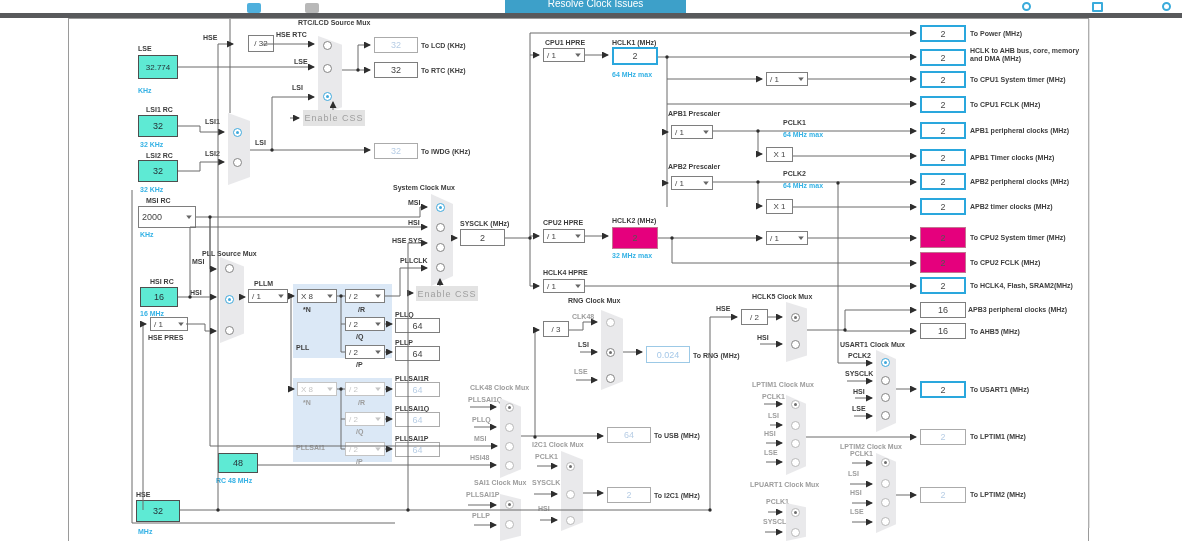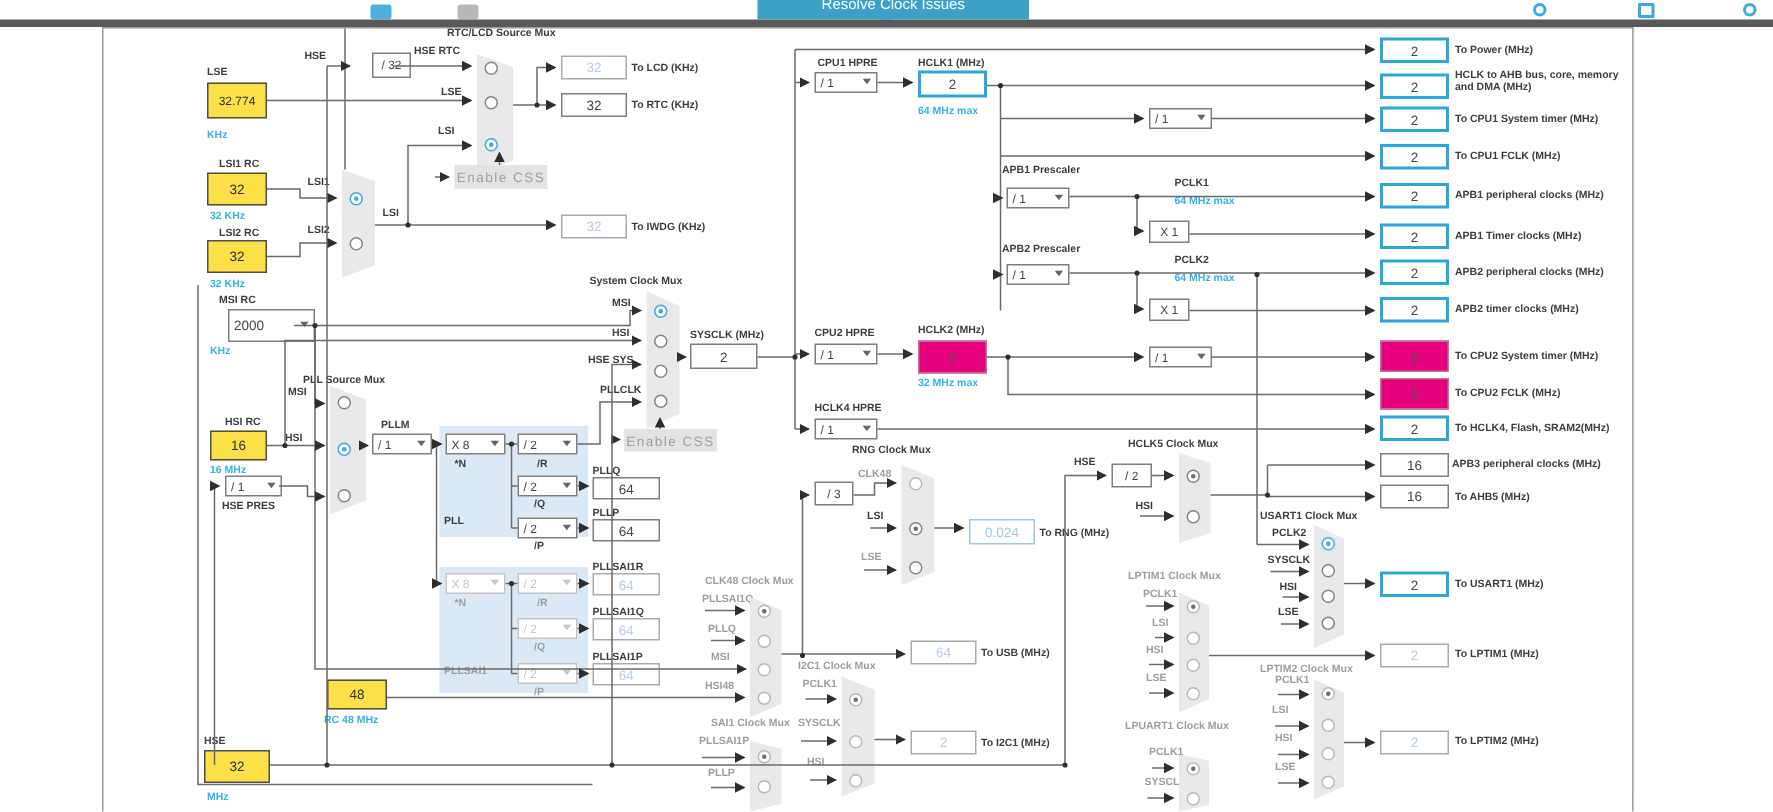--- a/index.html
+++ b/index.html
@@ -6,21 +6,21 @@
   body{width:1182px;height:541px;position:relative;background:#fff;
        font-family:"Liberation Sans",sans-serif;overflow:hidden}
   .lbl,.lblb,.lblg{position:absolute;font-size:7px;font-weight:bold;color:#3d3d3d;white-space:nowrap;line-height:1.1}
   .lblb{color:#35b2e5}
   .lblg{color:#9d9d9d}
   .vbox,.vsrc,.vblue,.vdis,.vpink,.vrng{position:absolute;background:#fff;border:1px solid #7e7e7e;color:#444;
        font-size:9px;display:flex;align-items:center;justify-content:center;box-sizing:border-box;white-space:nowrap}
   .vblue{border:2px solid #2aa7dd;color:#4a4a4a}
   .vdis{border:1px solid #ababab;color:#b7cde5}
   .vpink{background:#e5007d;border:1px solid #c27590;color:#545454}
-  .vsrc{background:#fde047;border:1px solid #4e4e4e;color:#263238}
+  .vsrc{background:#5eead4;border:1px solid #4e4e4e;color:#263238}
   .vrng{border:1px solid #9cc9e6;color:#a5c8e8}
   .dd{position:absolute;background:#fff;border:1px solid #7e7e7e;display:flex;align-items:center;
       justify-content:space-between;padding:0 3px;font-size:8px;color:#444;box-sizing:border-box}
   .dd .c{font-size:6px;color:#666;transform:scaleX(1.6)}
   .dddis{border-color:#c4c4c4;color:#c6c6c6}
   .dddis .c{color:#c6c6c6}
   .mux{position:absolute;background:#e9e9eb;clip-path:polygon(0 0,100% 11%,100% 89%,0 100%);
        filter:drop-shadow(0 0 1px #8a8a8a)}
   .rad{position:absolute;width:9px;height:9px;border-radius:50%;background:#fff;border:1px solid #858585;box-sizing:border-box}
   .rad::after{content:"";position:absolute;left:2px;top:2px;width:3px;height:3px;border-radius:50%}
@@ -67,21 +67,21 @@
 <div class="lblb" style="left:140px;top:186px">32 KHz</div>
 
 <div class="lbl" style="left:205px;top:118px">LSI1</div>
 <div class="lbl" style="left:205px;top:150px">LSI2</div>
 <div class="mux" style="left:228px;top:113px;width:22px;height:72px"></div>
 <span class="rad rs-b" style="left:233px;top:128px"></span>
 <span class="rad" style="left:233px;top:158px"></span>
 <div class="lbl" style="left:255px;top:139px">LSI</div>
 
 <div class="lbl" style="left:146px;top:197px">MSI RC</div>
-<span class="dd" style="left:152px;top:206px;width:58px;height:22px;font-size:9px">
+<span class="dd" style="left:138px;top:206px;width:58px;height:22px;font-size:9px">
   <span>2000</span>
     <span class="c">▼</span>
   </span>
 <div class="lblb" style="left:140px;top:231px">KHz</div>
 
 <div class="lbl" style="left:150px;top:278px">HSI RC</div>
 <div class="vsrc" style="left:140px;top:287px;width:38px;height:20px">16</div>
 <div class="lblb" style="left:140px;top:310px">16 MHz</div>
 
 <span class="dd" style="left:150px;top:317px;width:38px;height:14px">

